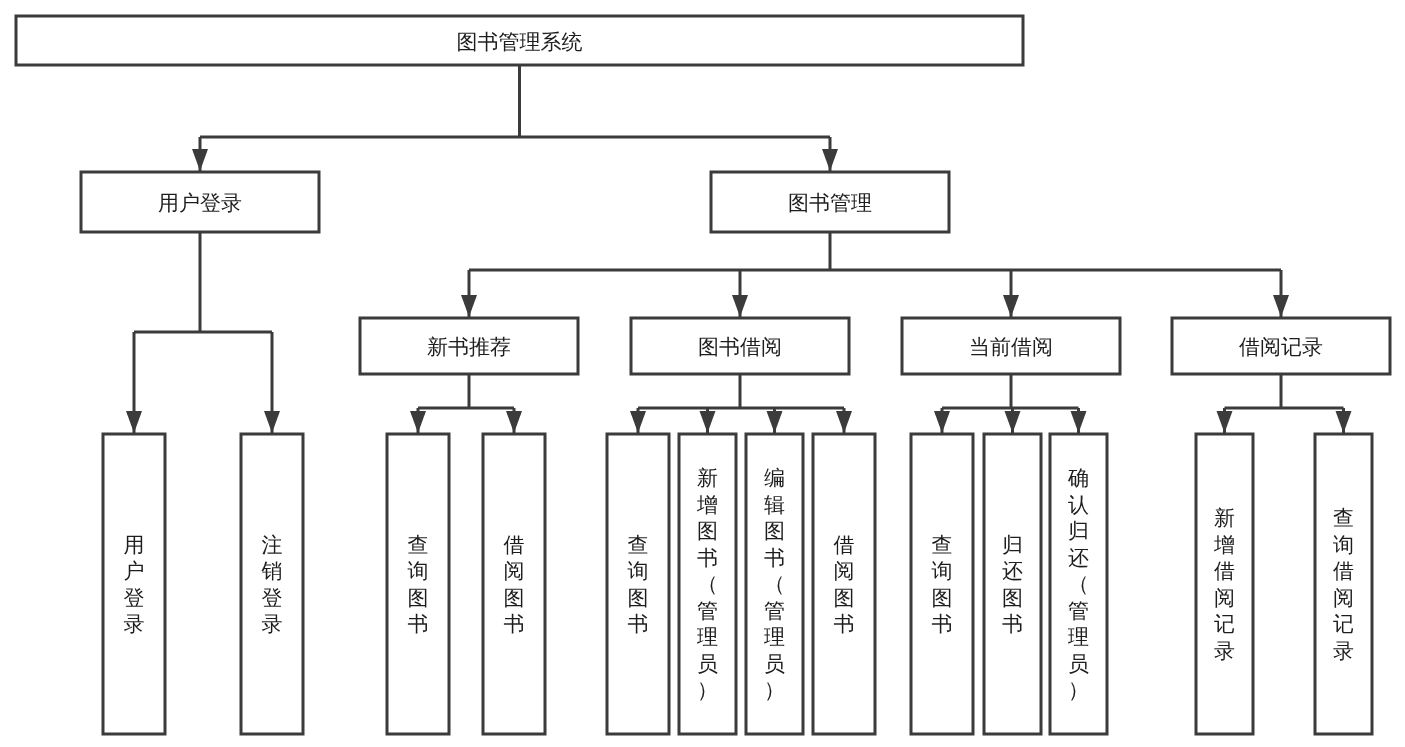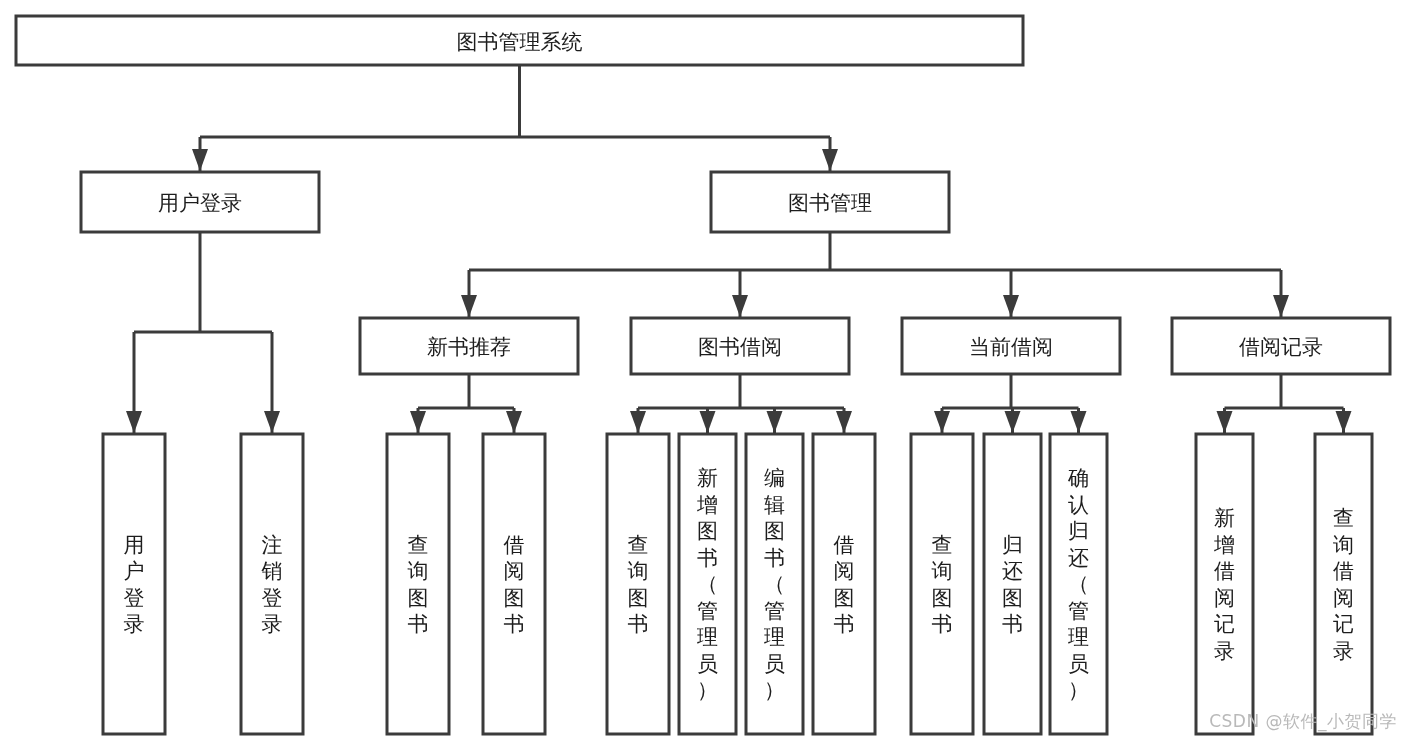--- a/index.html
+++ b/index.html
@@ -200,14 +200,13 @@
         <g>
           <rect x="1196" y="434" width="57" height="300" class="node-box"></rect>
           <text x="1224.5" y="525.17" class="node-label-v"><tspan x="1224.5" dy="0">新</tspan><tspan x="1224.5" dy="26.5">增</tspan><tspan x="1224.5" dy="26.5">借</tspan><tspan x="1224.5" dy="26.5">阅</tspan><tspan x="1224.5" dy="26.5">记</tspan><tspan x="1224.5" dy="26.5">录</tspan></text>
         </g>
         <g>
           <rect x="1315" y="434" width="57" height="300" class="node-box"></rect>
           <text x="1343.5" y="525.17" class="node-label-v"><tspan x="1343.5" dy="0">查</tspan><tspan x="1343.5" dy="26.5">询</tspan><tspan x="1343.5" dy="26.5">借</tspan><tspan x="1343.5" dy="26.5">阅</tspan><tspan x="1343.5" dy="26.5">记</tspan><tspan x="1343.5" dy="26.5">录</tspan></text>
         </g>
       </g>
   </svg>
-  <div class="watermark">CSDN @软件_小贺同学</div>
 </div>
 
 </body></html>

